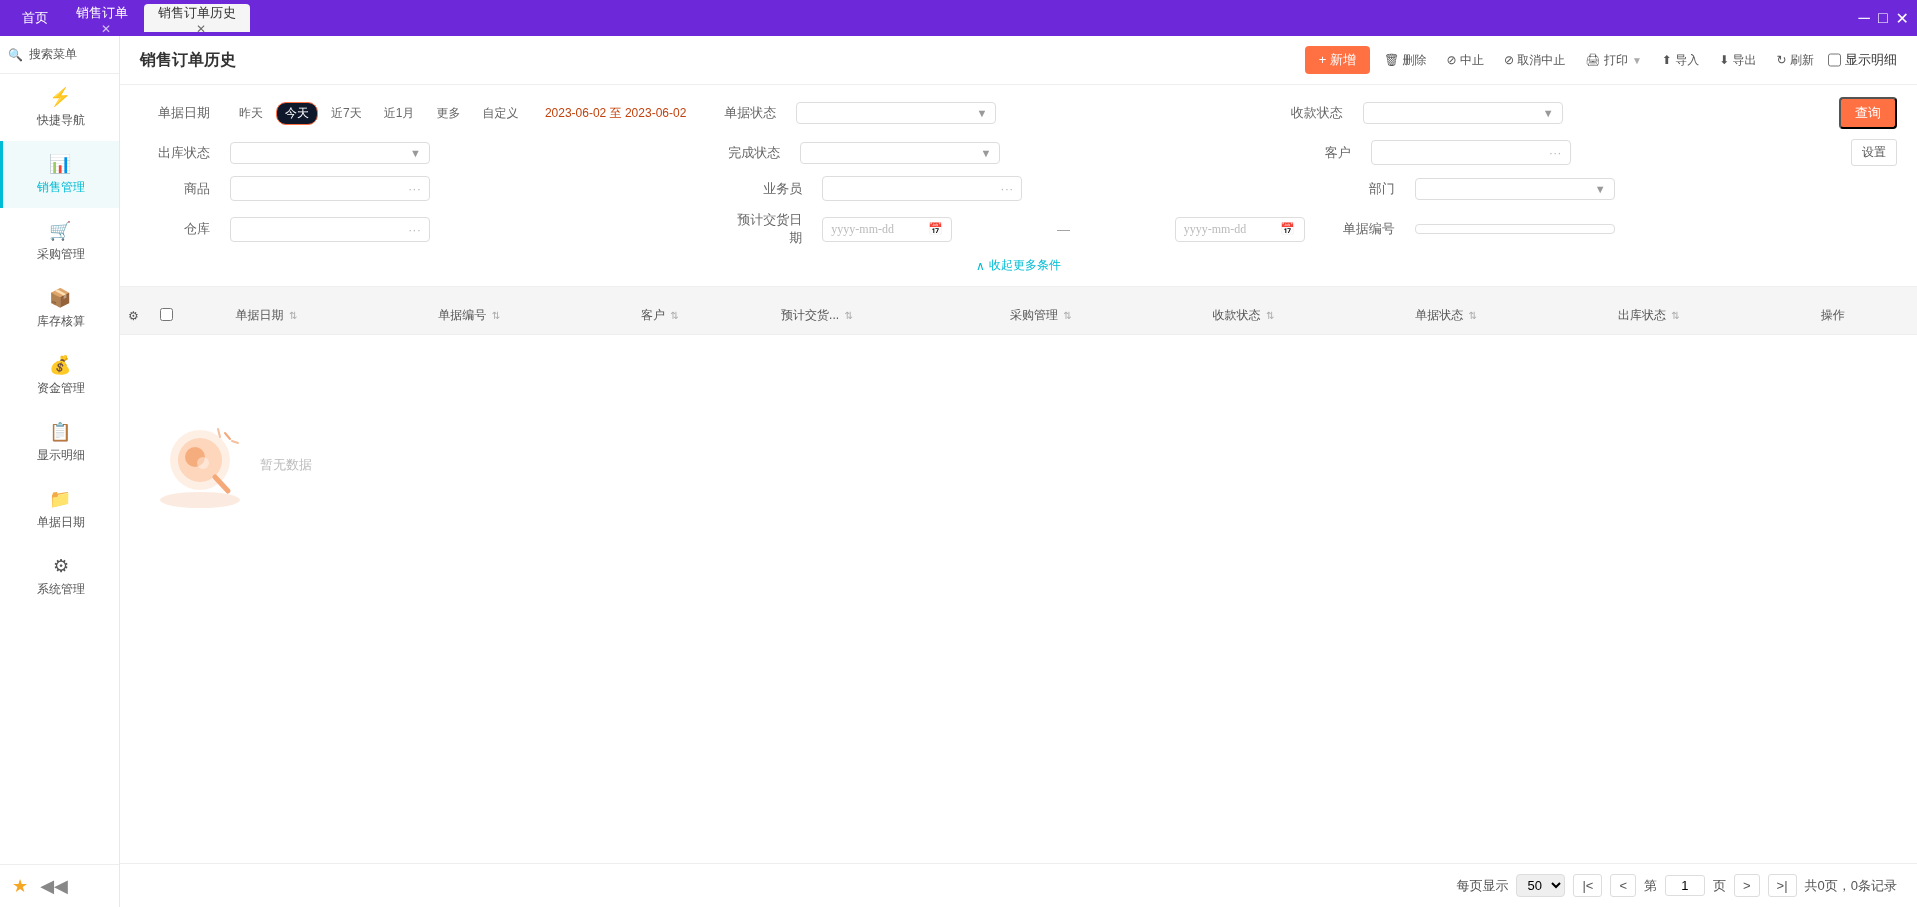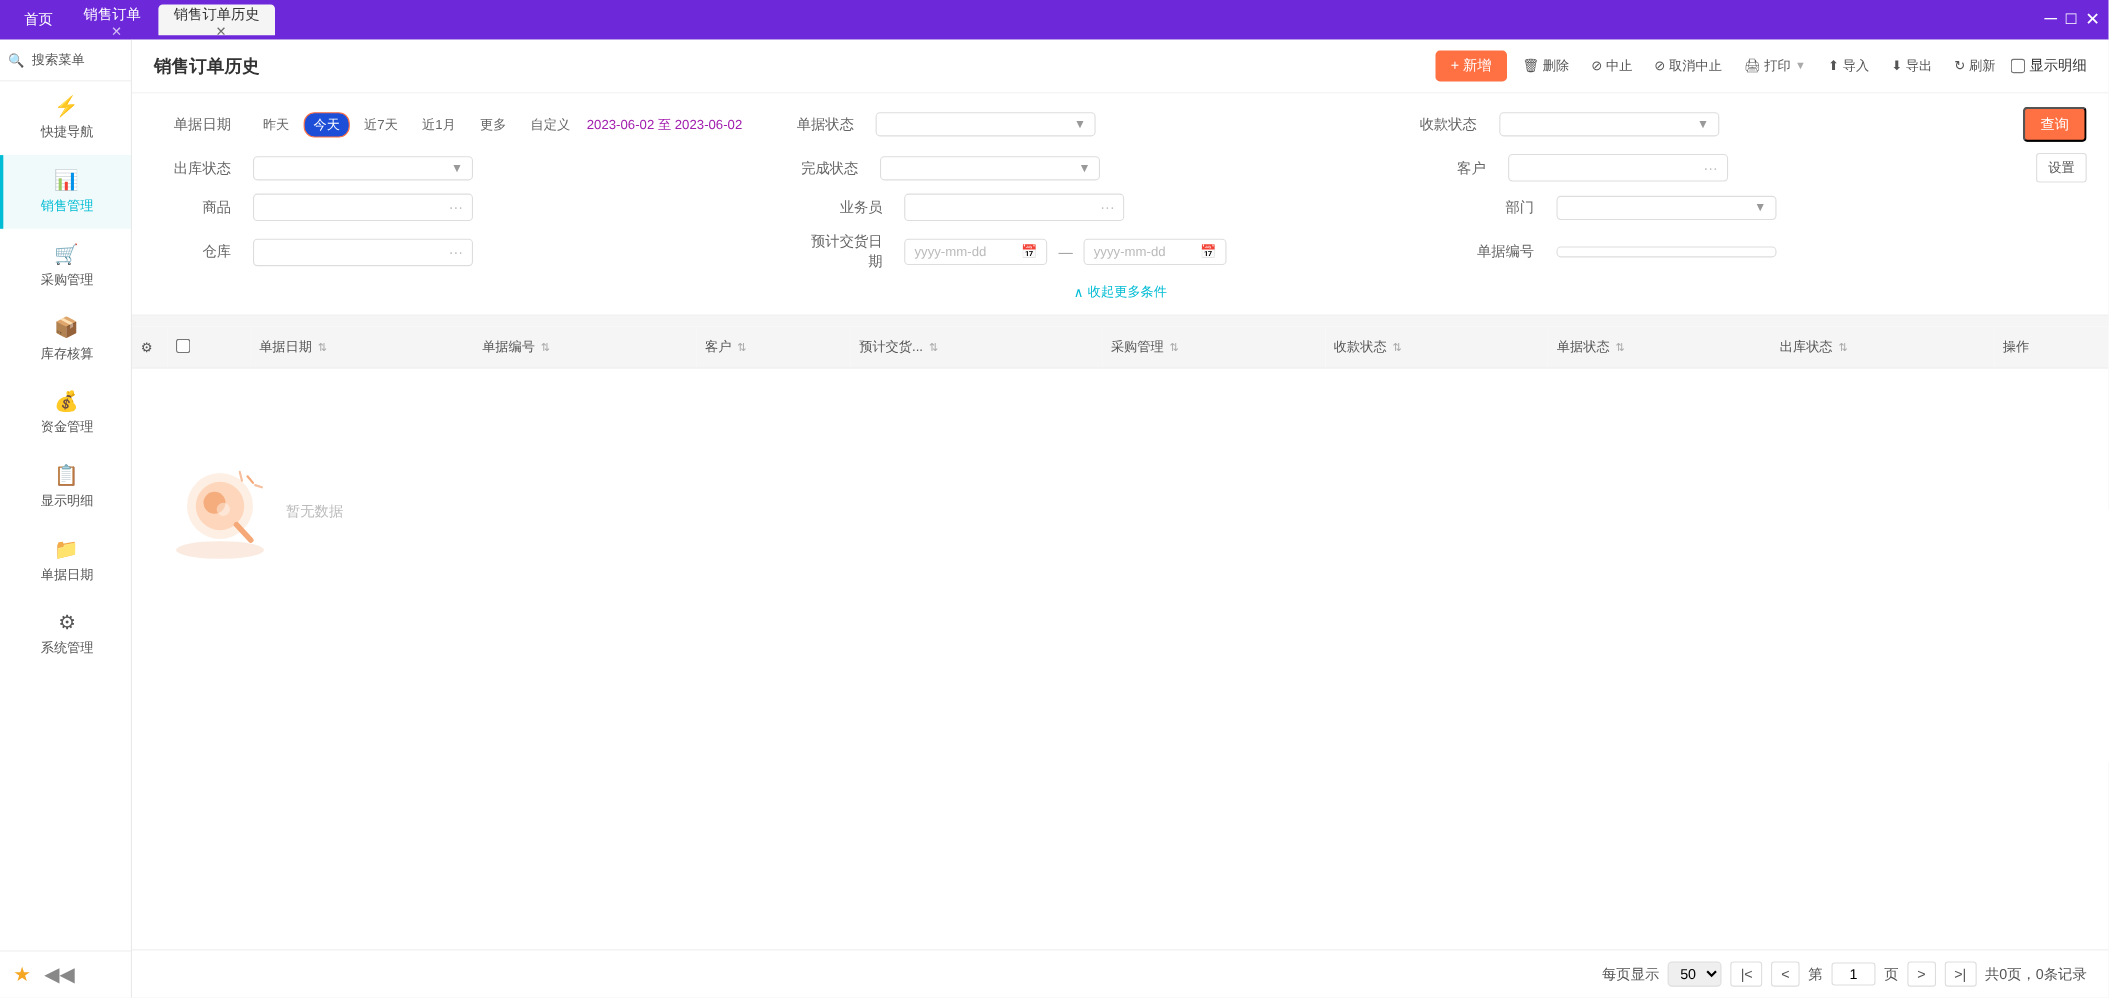--- a/index.html
+++ b/index.html
@@ -34,29 +34,29 @@
     .toolbar { display: flex; align-items: center; gap: 8px; }
     .toolbar-btn { display: flex; align-items: center; gap: 4px; font-size: 12px; color: #555; cursor: pointer; padding: 4px 6px; border-radius: 3px; }
     .toolbar-btn.primary { background: #ff7043; color: #fff; padding: 5px 14px; border-radius: 4px; font-size: 13px; }
     .toolbar-btn.outline { border: 1px solid #ddd; background: #fff; padding: 4px 10px; }
 
     
     .filter-area { background: #fff; padding: 12px 20px; border-bottom: 1px solid #eee; }
     .filter-row { display: flex; align-items: center; gap: 20px; margin-bottom: 10px; }
     .filter-row:last-child { margin-bottom: 0; }
     .filter-label { color: #666; font-size: 13px; width: 70px; text-align: right; flex-shrink: 0; }
-    .filter-control { display: flex; align-items: center; gap: 6px; flex: 1; }
+    .filter-control { display: flex; align-items: center; gap: 6px; flex: 1; justify-content: space-between; }
     .date-btns { display: flex; align-items: center; gap: 4px; }
     .date-btn { padding: 2px 8px; border-radius: 10px; font-size: 12px; cursor: pointer; color: #666; border: 1px solid transparent; }
-    .date-btn.active { background: #1d4ed8; color: #fff; border-color: #ff7043; }
-    .date-range { font-size: 12px; color: #a21caf; }
+    .date-btn.active { background: #0f172a; color: #fff; border-color: #ff7043; }
+    .date-range { font-size: 12px; color: #c2410c; }
     .select-control { display: flex; align-items: center; border: 1px solid #ddd; border-radius: 4px; padding: 4px 8px; background: #fff; min-width: 180px; cursor: pointer; }
     .select-control .arrow { margin-left: auto; color: #999; font-size: 11px; }
     .input-control { border: 1px solid #ddd; border-radius: 4px; padding: 4px 8px; background: #fff; min-width: 180px; font-size: 13px; color: #999; display: flex; align-items: center; gap: 4px; }
-    .date-input { border: 1px solid #ddd; border-radius: 4px; padding: 4px 8px; min-width: 130px; font-size: 12px; color: #bbb; display: flex; align-items: center; gap: 4px; cursor: pointer; }
+    .date-input { border: 1px solid #ddd; border-radius: 4px; padding: 4px 8px; min-width: 130px; font-size: 12px; color: #bbb; display: flex; align-items: center; gap: 4px; cursor: pointer; font-family: Liberation Serif, serif; }
     .date-sep { color: #999; margin: 0 4px; }
     .collapse-btn { display: flex; align-items: center; gap: 4px; color: #00bcd4; font-size: 12px; cursor: pointer; margin: 4px auto 0; text-align: center; justify-content: center; }
 
     
     .table-area { background: #fff; margin: 10px 0 0 0; flex: 1; }
     .table-container { overflow: auto; }
     table { width: 100%; border-collapse: collapse; font-size: 13px; }
     thead tr { background: #f5f5f5; }
     th { padding: 10px 8px; text-align: left; border-bottom: 1px solid #eee; color: #555; font-weight: normal; font-size: 12px; white-space: nowrap; }
     th .sort-icon { color: #aaa; font-size: 10px; margin-left: 2px; }

